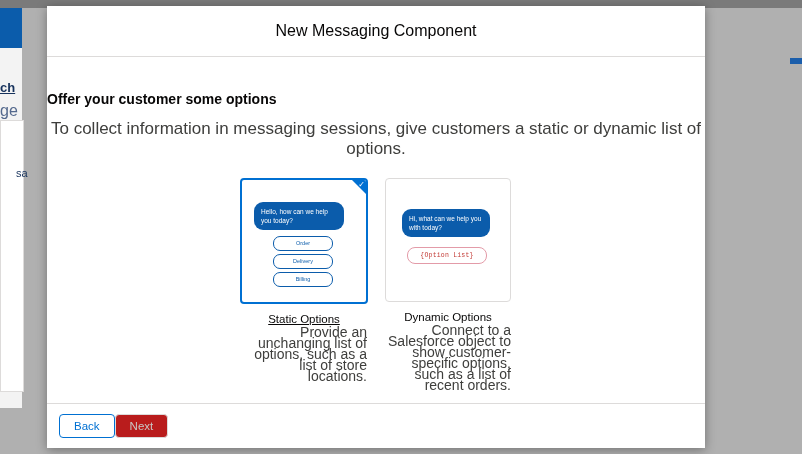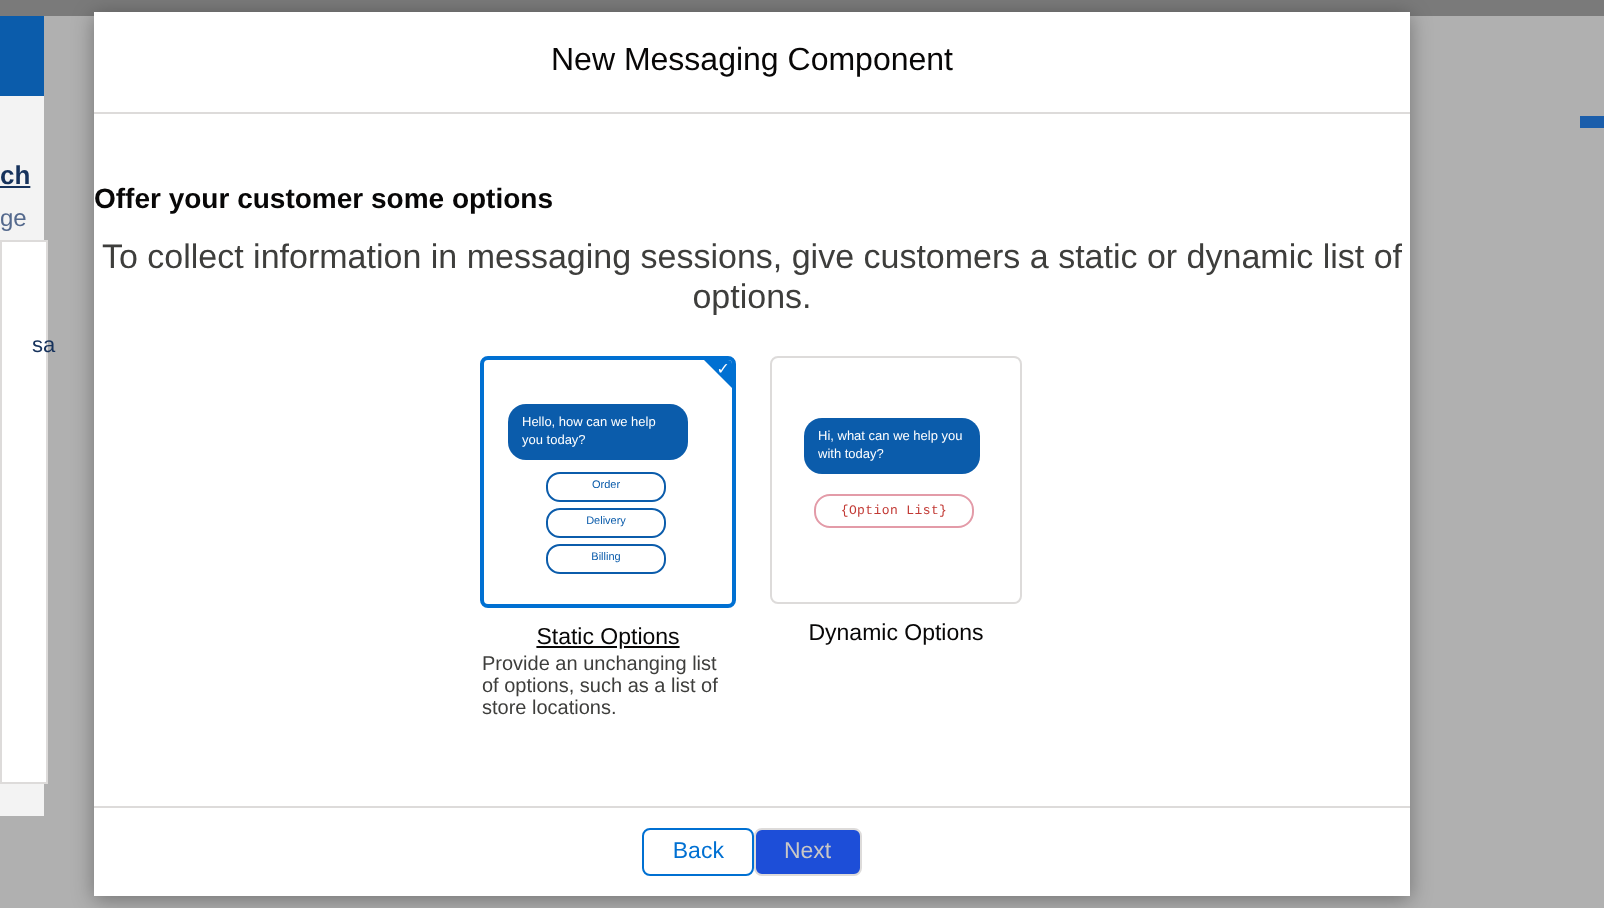--- a/index.html
+++ b/index.html
@@ -46,21 +46,21 @@
     width: 12px; height: 6px;
     background: #1b5eab;
   }
   .bg-text {
     position: absolute;
     color: #16325c;
     font-size: 11px;
     white-space: nowrap;
   }
   .bg-text.t1 { left: 0px; top: 80px; font-size: 13px; color: #16325c; font-weight: bold; text-decoration: underline; }
-  .bg-text.t2 { left: 0px; top: 102px; font-size: 12px; color: #54698d; }
+  .bg-text.t2 { left: 0px; top: 102px; font-size: 16px; color: #54698d; }
   .bg-text.t3 { left: 0px; top: 167px; font-size: 11px; color: #16325c; padding-left: 16px; }
   .bg-card {
     position: absolute;
     left: 0; top: 120px;
     width: 22px; height: 270px;
     background: #ffffff;
     border: 1px solid #dddbda;
   }
 
   
@@ -206,52 +206,52 @@
     margin-top: 9px;
     font-size: 11.5px;
     color: #080707;
     text-align: left;
   }
   .card-label.selected {
     text-decoration: underline;
   }
   .card-desc {
     margin-top: 2px;
-    font-size: 10px;
+    font-size: 14px;
     line-height: 11px;
     color: #3e3e3c;
-    text-align: left;
+    text-align: right;
     width: 126px;
   }
 
   .modal-footer {
     height: 44px;
     min-height: 44px;
     border-top: 1px solid #dddbda;
     background: #fff;
     display: flex;
     align-items: center;
-    justify-content: center;
+    justify-content: flex-start;
     padding: 0 12px;
   }
   .btn {
     font-size: 11.5px;
     border-radius: 4px;
     padding: 5px 14px;
     background: #fff;
     cursor: pointer;
   }
   .btn-neutral {
     border: 1px solid #0070d2;
     color: #0070d2;
   }
   .btn-disabled {
     border: 1px solid #dddbda;
     color: #c9c7c5;
-    background: #1d4ed8;
+    background: #b91c1c;
     cursor: default;
   }
 </style>
 </head>
 <body>
 
 <div class="bg-page">
   <div class="bg-strip-top"></div>
   <div class="bg-left-panel"></div>
   <div class="bg-left-blue"></div>
@@ -287,20 +287,21 @@
         <div class="card-label selected">Static Options</div>
         <div class="card-desc">Provide an unchanging list of options, such as a list of store locations.</div>
       </div>
 
       <div class="card-wrap">
         <div class="card">
           <div class="bubble dynamic">Hi, what can we help you with today?</div>
           <div class="merge-pill">{Option List}</div>
         </div>
         <div class="card-label">Dynamic Options</div>
+        <div class="card-desc">Connect to a Salesforce object to show customer-specific options, such as a list of recent orders.</div>
       </div>
 
     </div>
   </div>
 
   <div class="modal-footer">
     <button class="btn btn-neutral">Back</button>
     <button class="btn btn-disabled">Next</button>
   </div>
 

